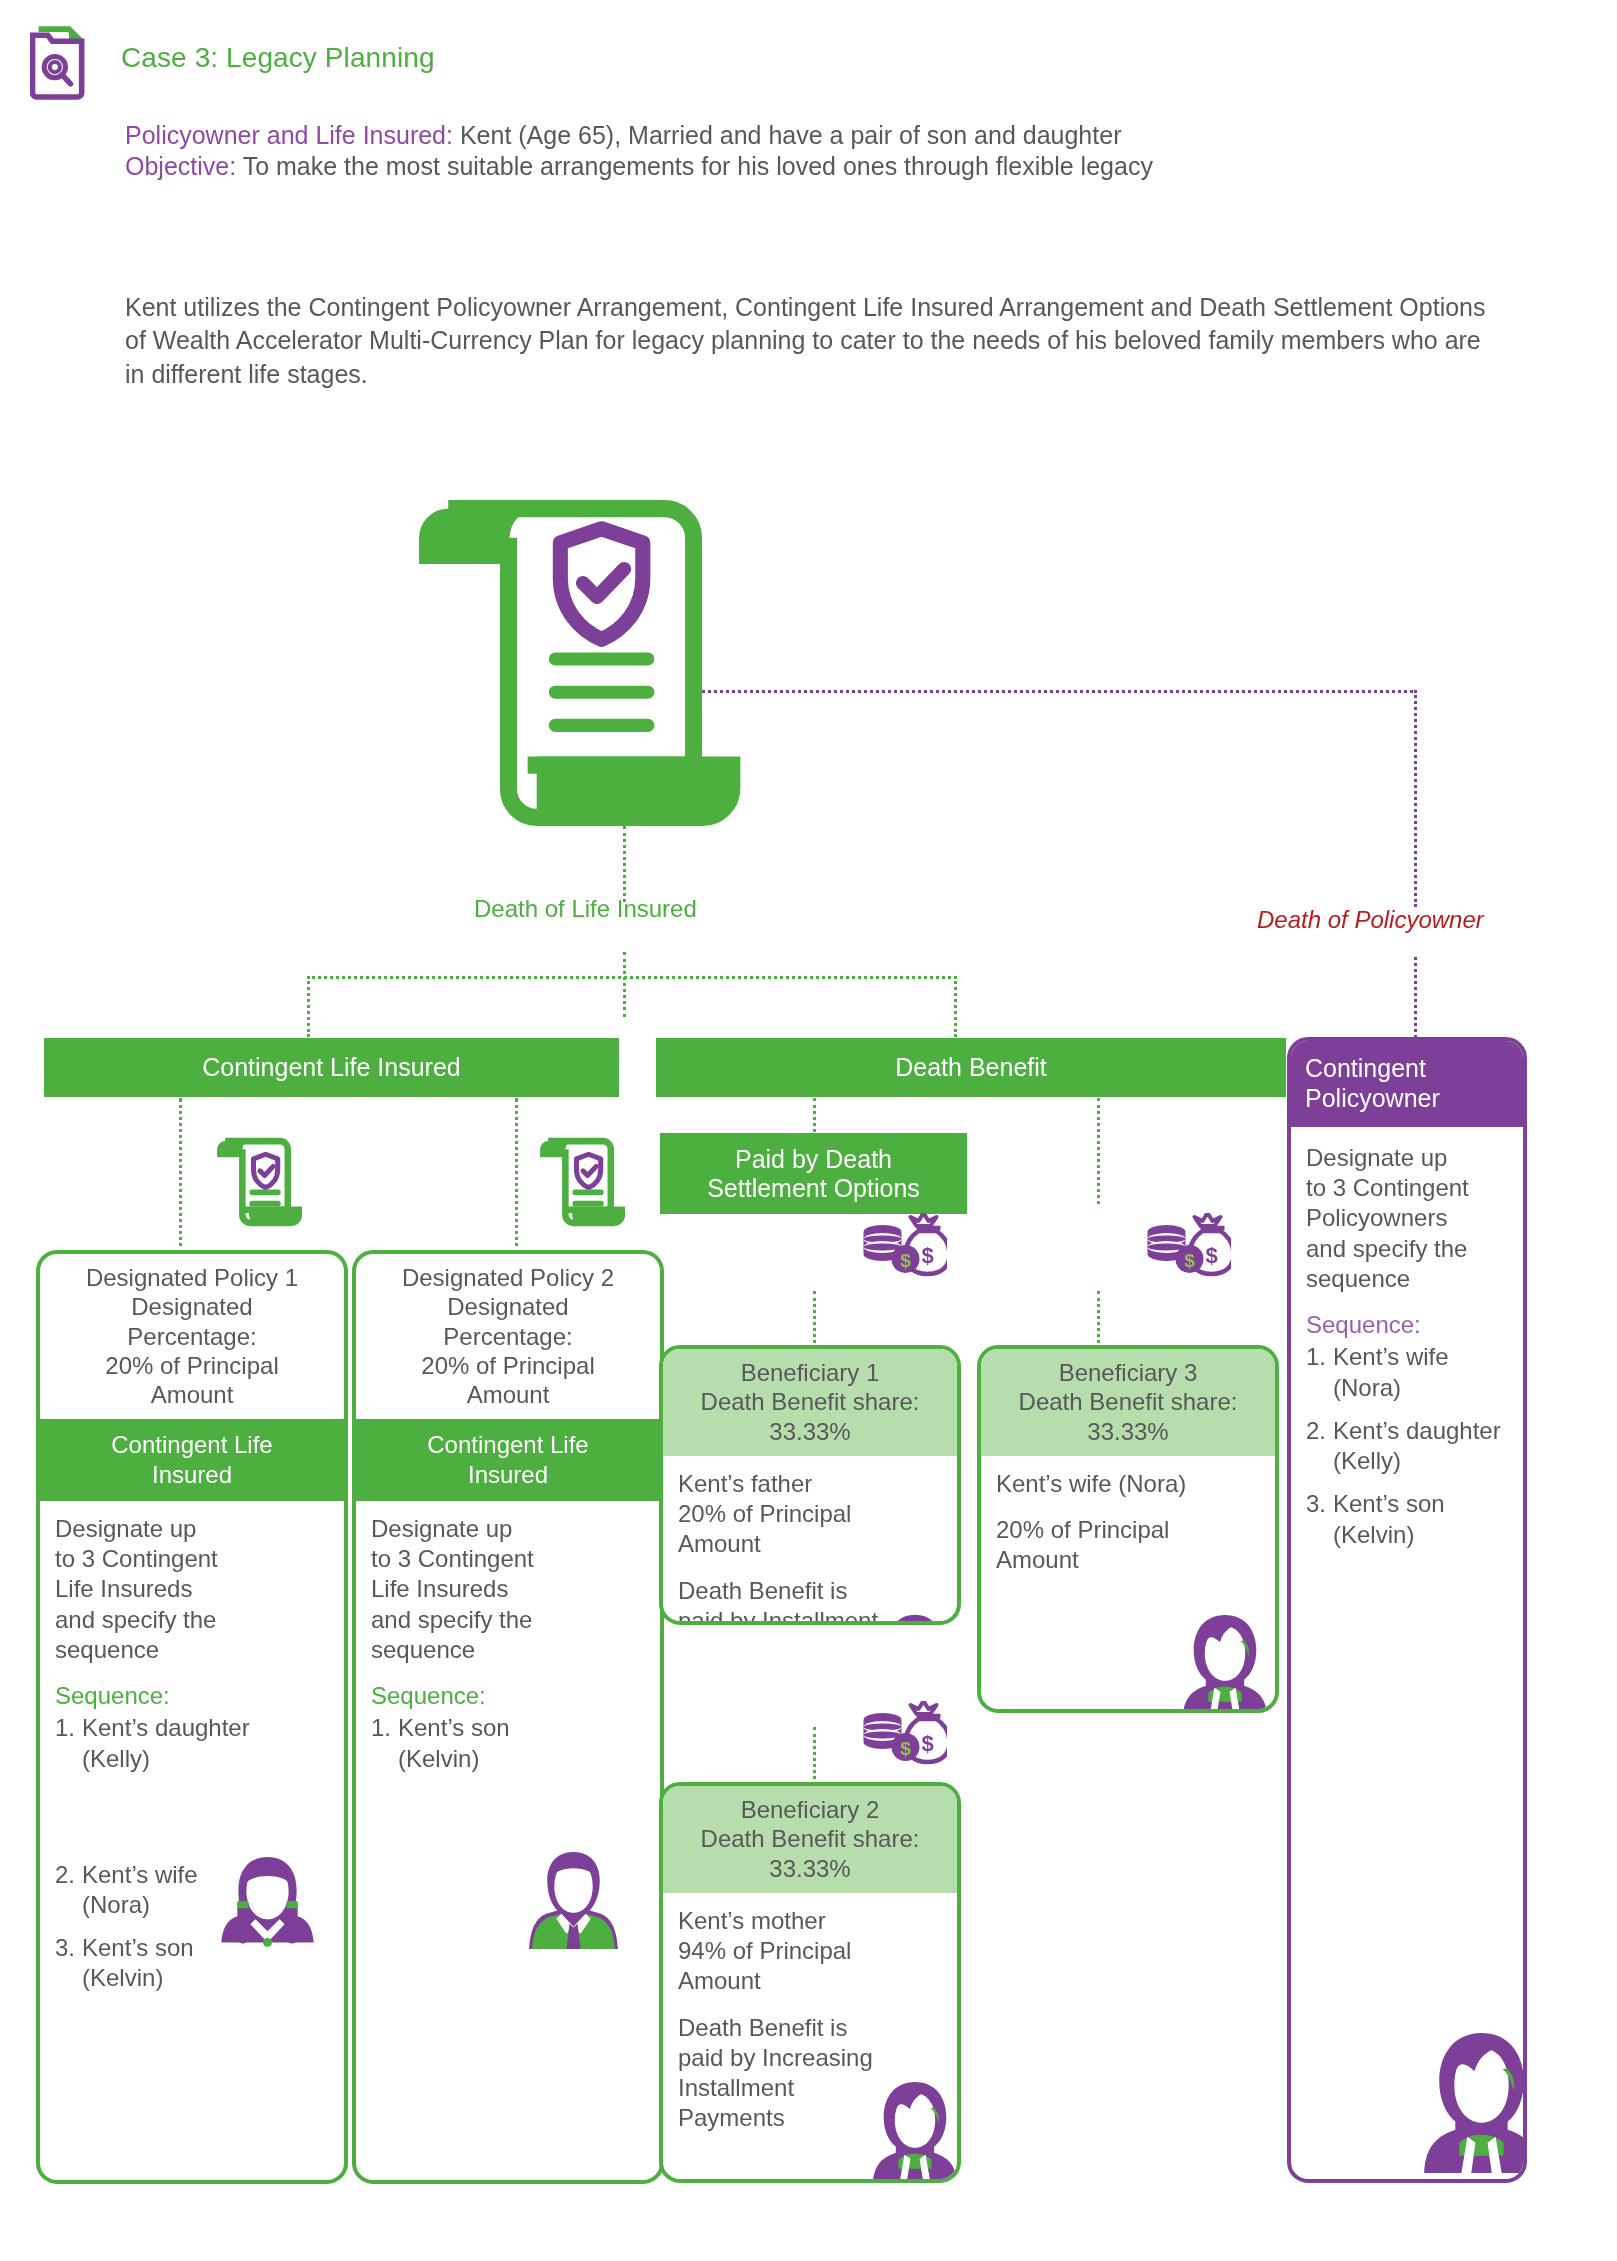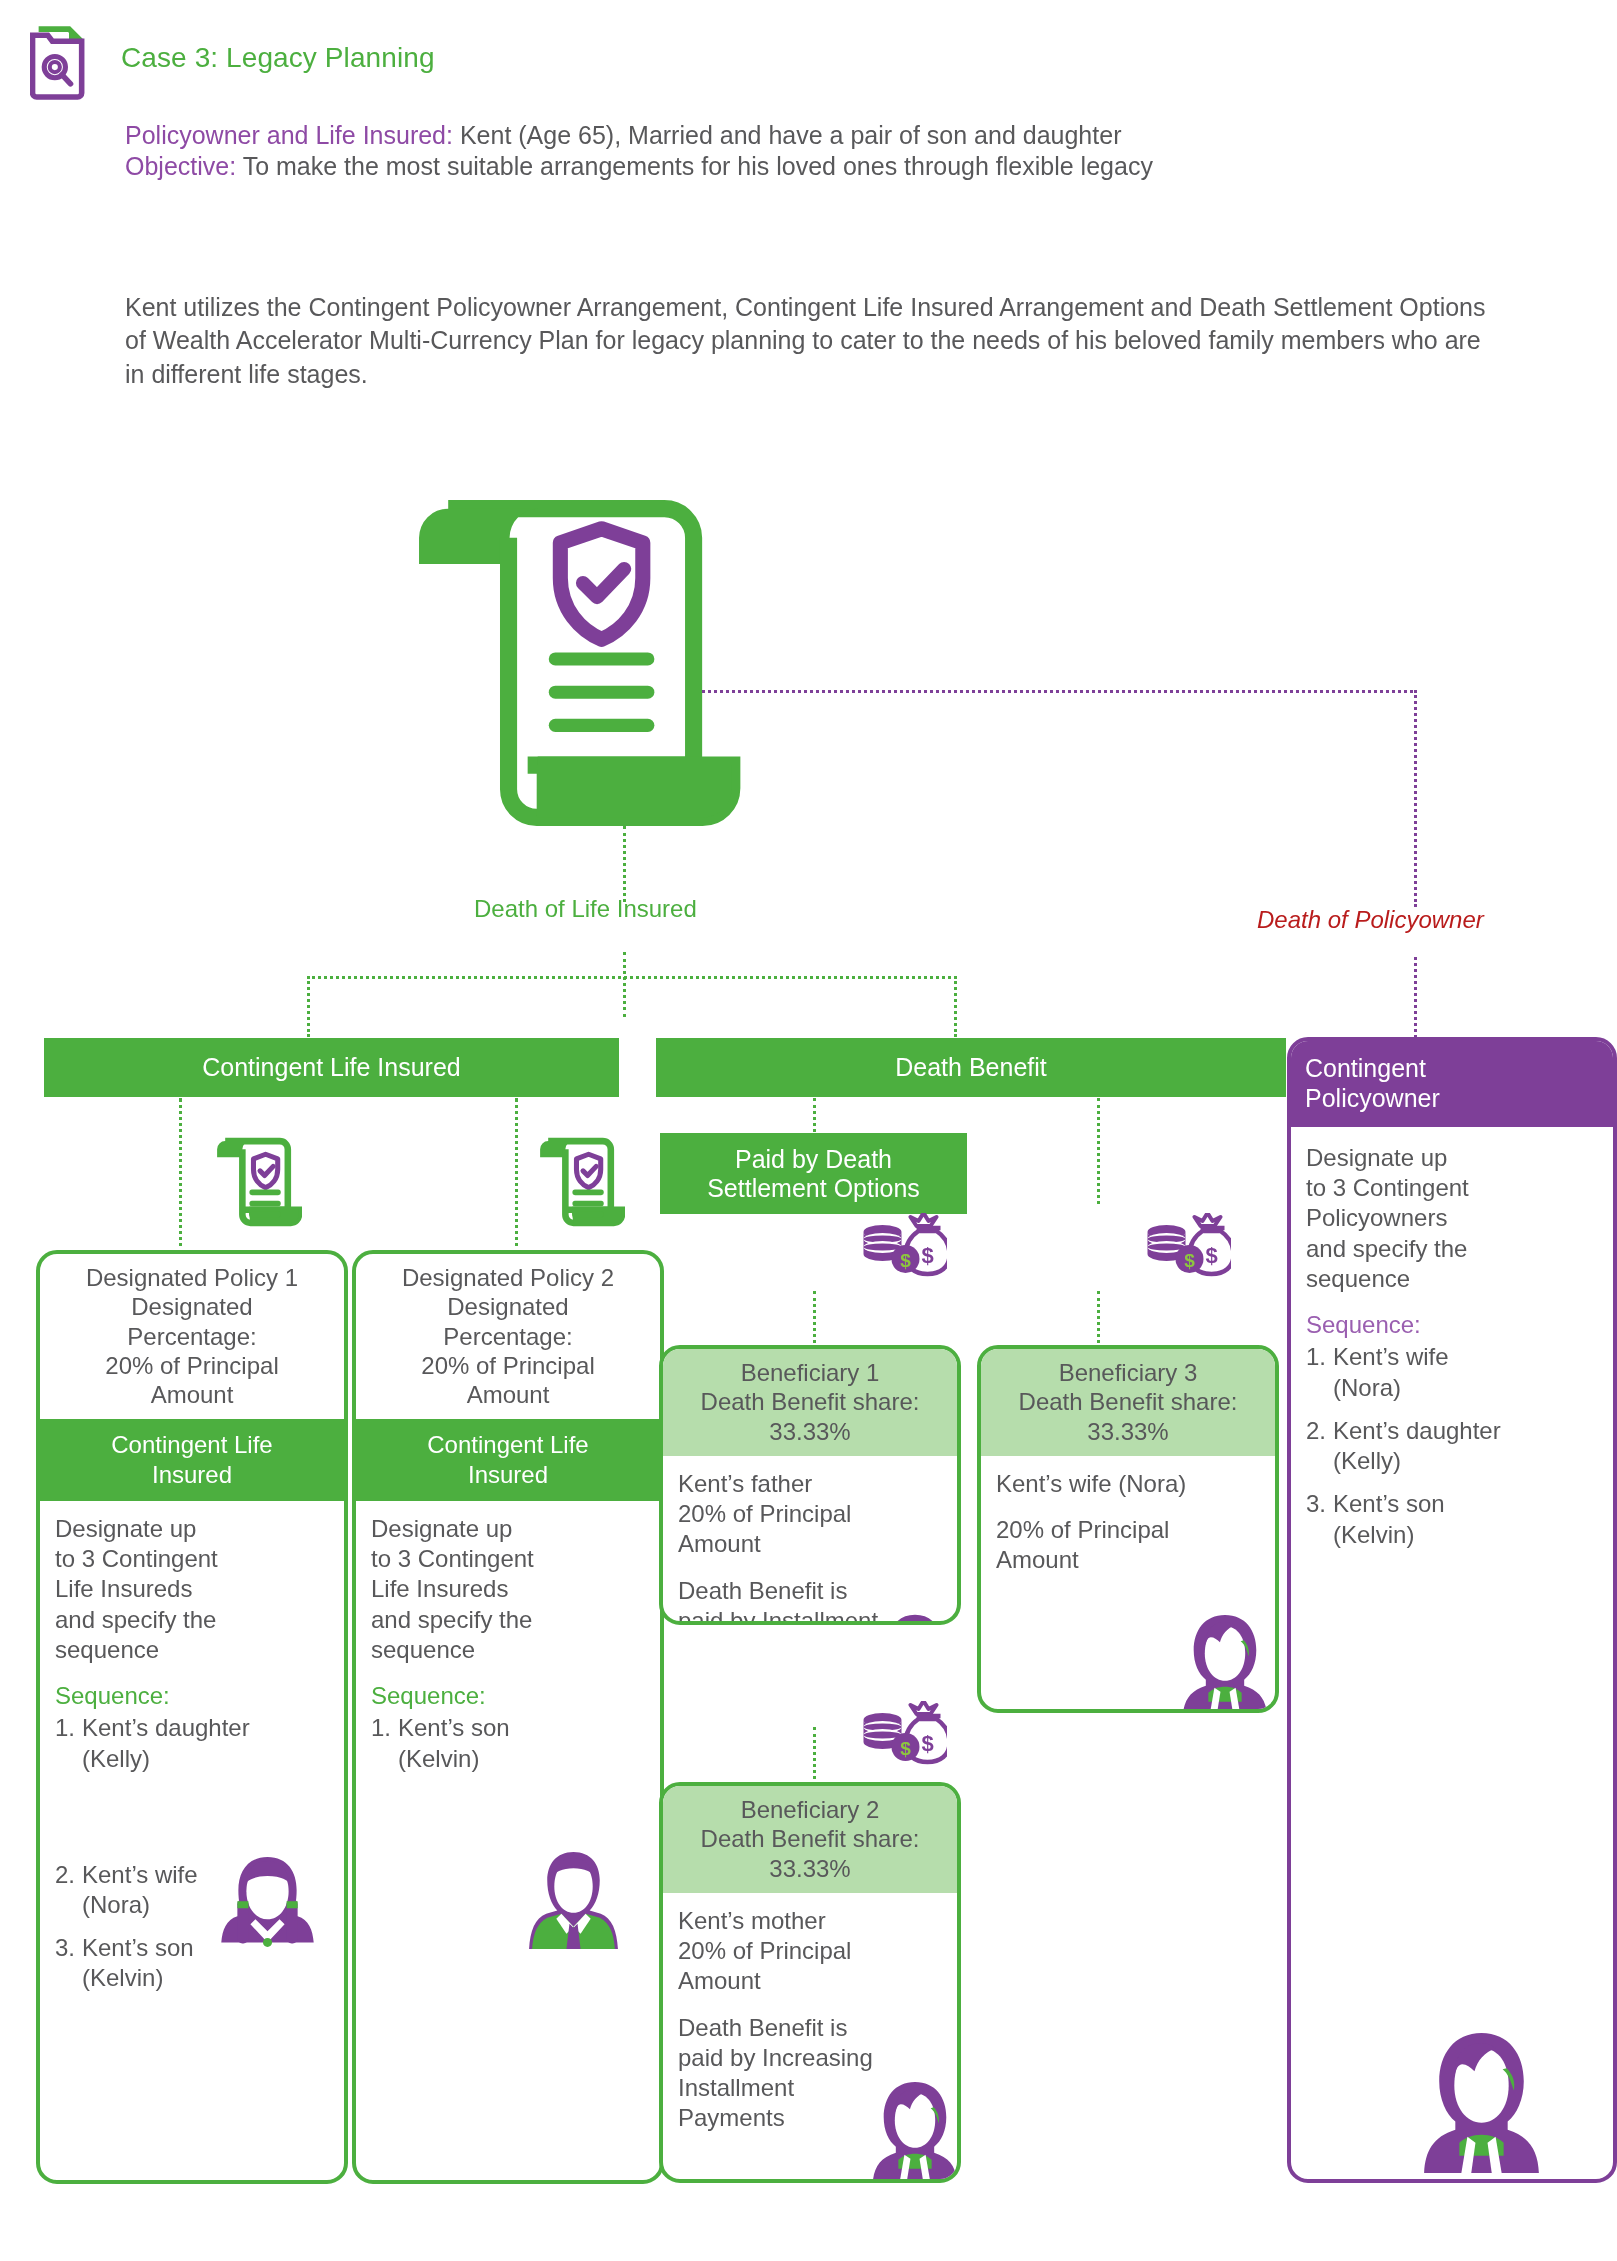--- a/index.html
+++ b/index.html
@@ -336,21 +336,21 @@
       <text x="98" y="108" font-family="Liberation Sans, sans-serif" font-size="38" font-weight="bold" fill="#8dc63f" text-anchor="middle">$</text>
     </svg>
   </div>
 
   <div class="card" style="left:659px; top:1782px; width:302px; height:401px;">
     <div class="card-head tint" style="white-space:pre-line;">Beneficiary 2
 Death Benefit share:
 33.33%</div>
     <div class="card-body">
       <p style="white-space:pre-line;">Kent’s mother
-20% of Principal
+94% of Principal
 Amount</p>
       <p style="white-space:pre-line;">Death Benefit is
 paid by Increasing
 Installment
 Payments</p>
     </div>
     <div class="avatar" style="left:204px; top:292px;">
       <svg viewBox="0 0 190 210" width="96" height="106">
         <path d="M95 8 c-40 0 -62 30 -62 70 c0 26 10 48 24 58 l0 12 c-32 10 -44 30 -46 62 l168 0 c-2 -32 -14 -52 -46 -62 l0 -12 c14 -10 24 -32 24 -58 c0 -40 -22 -70 -62 -70 z" fill="#7e3f98"></path>
         <path d="M95 30 c-26 0 -40 24 -40 54 c0 32 18 54 40 54 c22 0 40 -22 40 -54 c0 -30 -14 -54 -40 -54 z" fill="#fff"></path>
@@ -394,21 +394,21 @@
         <path d="M95 30 c-26 0 -40 24 -40 54 c0 32 18 54 40 54 c22 0 40 -22 40 -54 c0 -30 -14 -54 -40 -54 z" fill="#fff"></path>
         <path d="M55 70 c0 -28 14 -48 40 -48 c8 0 14 2 20 6 c-16 6 -26 18 -30 34 c-6 -6 -12 -10 -18 -10 c-6 0 -10 8 -12 18 z" fill="#7e3f98"></path>
         <path d="M132 58 c8 8 12 20 10 32 c-4 -14 -8 -24 -16 -30 z" fill="#4caf3f"></path>
         <path d="M62 162 c8 -8 20 -12 33 -12 c13 0 25 4 33 12 l0 18 l-66 0 z" fill="#4caf3f"></path>
         <path d="M74 152 l-10 58 l14 0 l8 -50 z" fill="#fff"></path>
         <path d="M116 152 l10 58 l-14 0 l-8 -50 z" fill="#fff"></path>
       </svg>
     </div>
   </div>
 
-  <div class="card purple" style="left:1287px; top:1037px; width:330px; height:1146px;">
+  <div class="card purple" style="left:1287px; top:1037px; width:240px; height:1146px;">
     <div class="band-top" style="white-space:pre-line;">Contingent
 Policyowner</div>
     <div class="card-body" style="padding-top:16px;">
       <p style="white-space:pre-line;">Designate up
 to 3 Contingent
 Policyowners
 and specify the
 sequence</p>
       <p class="seq-label pp">Sequence:</p>
       <ol class="seq">

